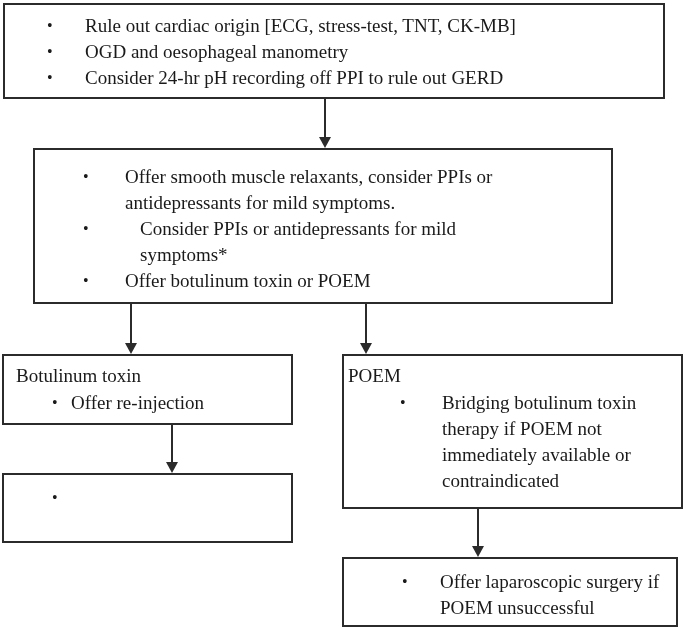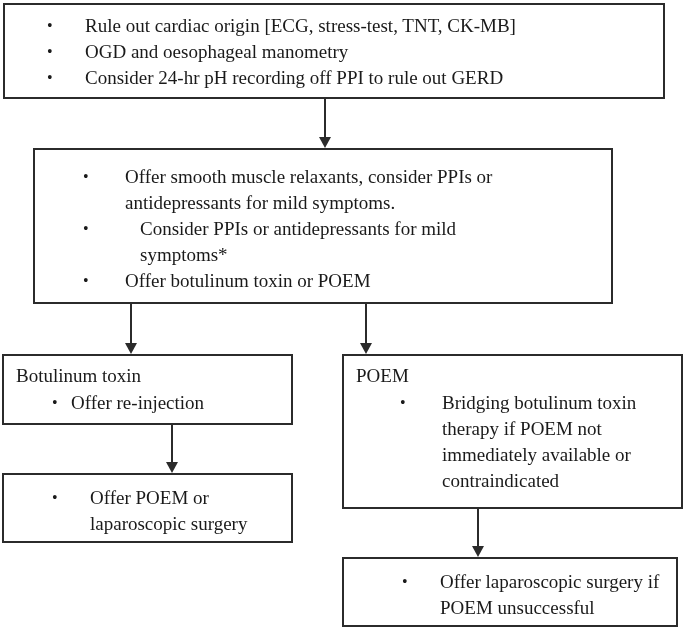--- a/index.html
+++ b/index.html
@@ -85,21 +85,21 @@
   #node-initial-workup .blist { left: 42px; top: 8px; right: 10px; }
 
   #node-first-line-therapy { left: 33px; top: 148px; width: 580px; height: 156px; }
   #node-first-line-therapy .blist { left: 48px; top: 14px; right: 12px; }
 
   #node-botulinum-toxin { left: 2px; top: 354px; width: 291px; height: 71px; }
   #node-botulinum-toxin .hdr { left: 12px; top: 8px; }
   #node-botulinum-toxin .blist { left: 48px; top: 34px; right: 8px; }
 
   #node-poem { left: 342px; top: 354px; width: 341px; height: 155px; }
-  #node-poem .hdr { left: 12px; top: 8px; }
+  #node-poem .hdr { left: 4px; top: 8px; }
   #node-poem .blist { left: 56px; top: 34px; right: 10px; }
 
   #node-poem-or-lap-surgery { left: 2px; top: 473px; width: 291px; height: 70px; }
   #node-poem-or-lap-surgery .blist { left: 48px; top: 10px; right: 8px; }
 
   #node-lap-surgery-if-unsuccessful { left: 342px; top: 557px; width: 336px; height: 70px; }
   #node-lap-surgery-if-unsuccessful .blist { left: 58px; top: 10px; right: 8px; }
 
   
   #conn-initial-to-firstline { left: 324px; top: 99px; height: 49px; }
@@ -207,21 +207,20 @@
   <div class="conn" id="conn-botox-to-poemsurgery">
     <div class="shaft"></div>
     <div class="head"></div>
   </div>
 
   <div class="node" id="node-poem-or-lap-surgery">
     <div class="node-inner">
       <ul class="blist">
         <li class="bitem">
           <span class="bullet">•</span>
-          <span class="btext" style="margin-left:38px; max-width:190px">Offer POEM or laparoscopic surgery</span>
         </li>
       </ul>
     </div>
   </div>
 
   <div class="conn" id="conn-poem-to-lapsurgery">
     <div class="shaft"></div>
     <div class="head"></div>
   </div>
 

